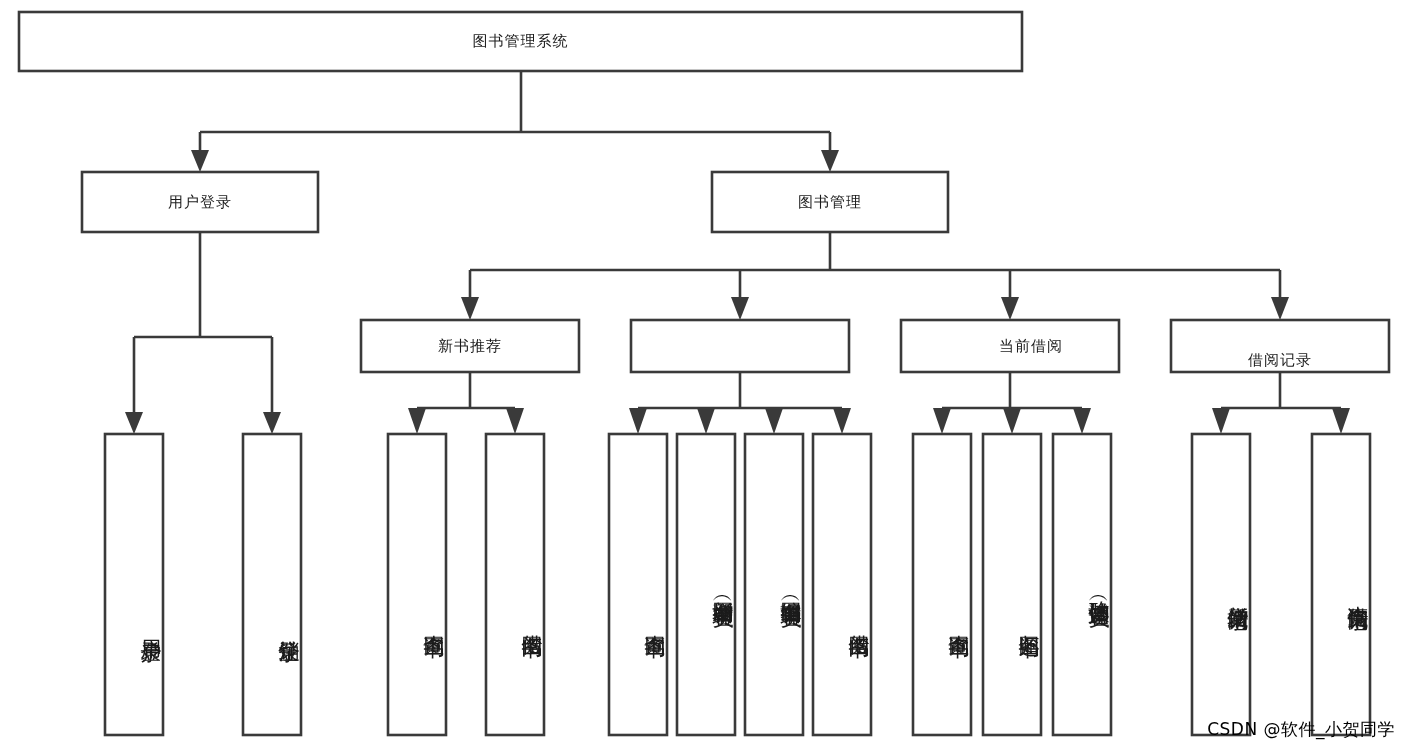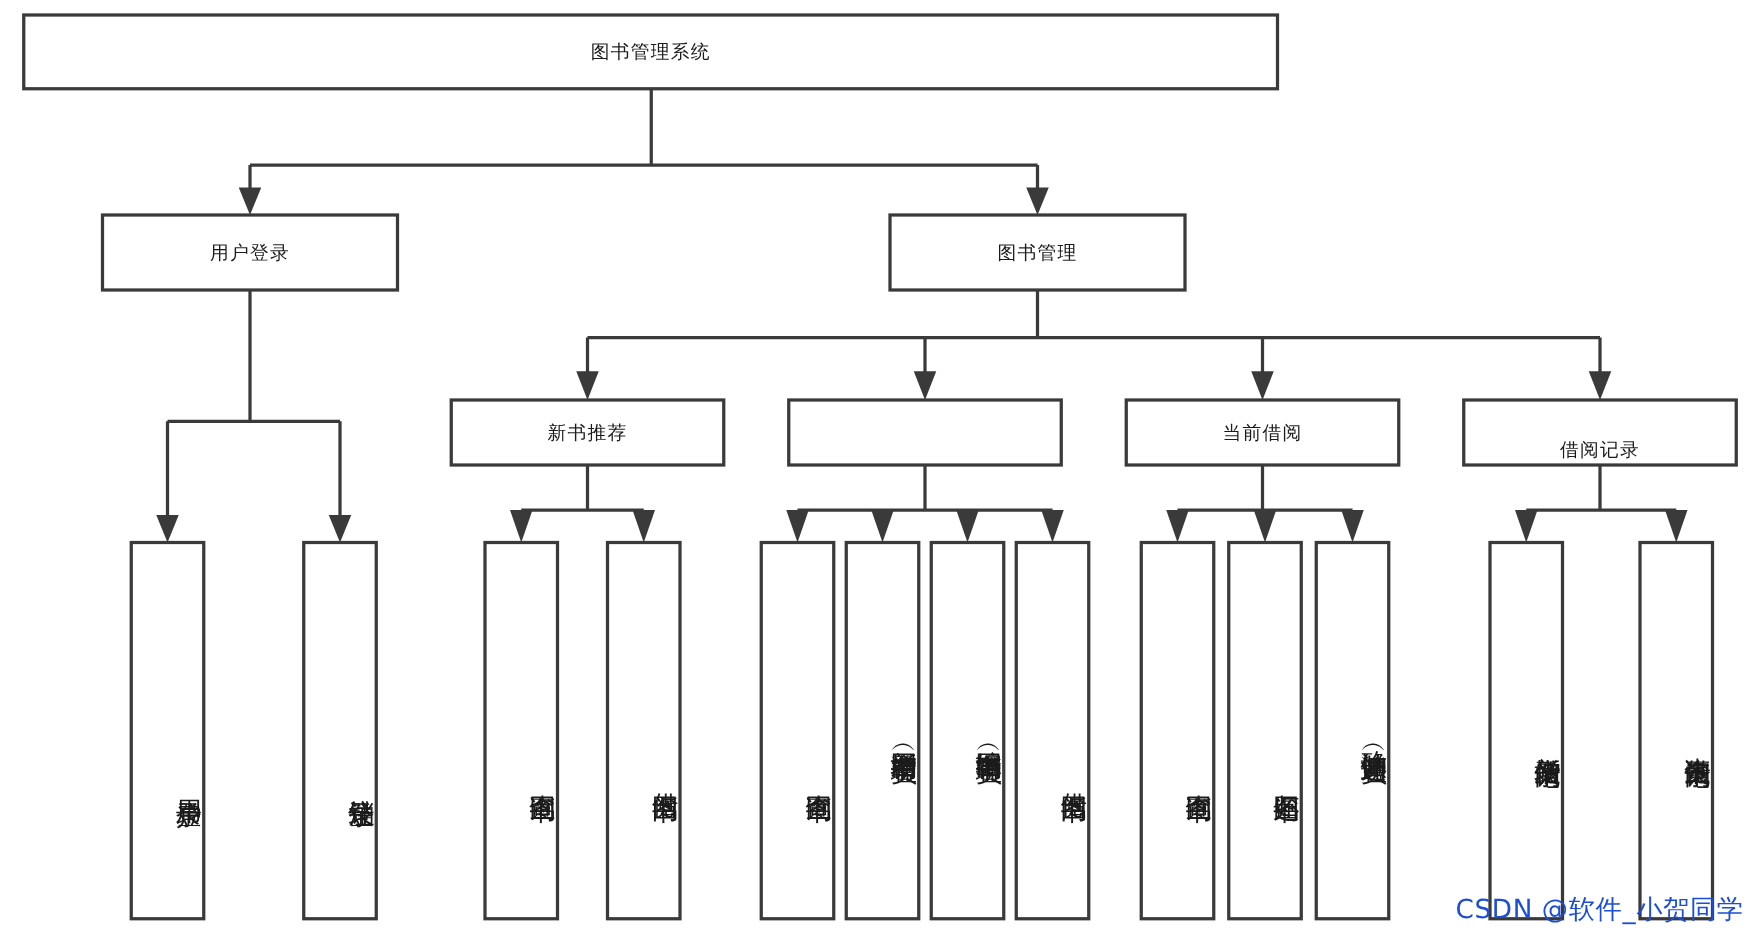--- a/index.html
+++ b/index.html
@@ -64,22 +64,22 @@
     font-size: 15px;
     color: #1b1b1b;
     letter-spacing: 1px;
     white-space: nowrap;
     pointer-events: none;
   }
   #watermark {
     position: absolute;
     right: 10px;
     bottom: 6px;
-    font-size: 21px;
-    color: #1d4ed8;
+    font-size: 17px;
+    color: #000000;
     letter-spacing: 0.5px;
     font-family: "DejaVu Sans", "Liberation Sans", sans-serif;
     white-space: nowrap;
   }
 </style>
 </head>
 <body>
 
 <div id="diagram-root">
 
@@ -162,21 +162,21 @@
       <rect class="node-box" x="1312" y="434" width="58" height="301"></rect>
     </g>
   </svg>
 
   <div class="hlabel-wrap" style="left:19px; top:12px; width:1003px; height:59px;">图书管理系统</div>
 
   <div class="hlabel-wrap" style="left:82px; top:172px; width:236px; height:60px;">用户登录</div>
   <div class="hlabel-wrap" style="left:712px; top:172px; width:236px; height:60px;">图书管理</div>
 
   <div class="hlabel-wrap" style="left:361px; top:320px; width:218px; height:52px;">新书推荐</div>
-  <div class="hlabel-wrap" style="left:901px; top:320px; width:218px; height:52px;">当前借阅</div>
+  <div class="hlabel-wrap" style="left:901px; top:320px; width:218px; height:52px;padding-left:21px;">当前借阅</div>
   <div class="hlabel-wrap" style="left:1171px; top:320px; width:218px; height:52px;margin-top:14px;">借阅记录</div>
 
   <div class="vlabel-wrap" style="left:105px;  top:514px; width:58px; height:221px;">用户登录</div>
   <div class="vlabel-wrap" style="left:243px;  top:514px; width:58px; height:221px;">注销登录</div>
   <div class="vlabel-wrap" style="left:388px;  top:505px; width:58px; height:230px;">查询图书</div>
   <div class="vlabel-wrap" style="left:486px;  top:505px; width:58px; height:230px;">借阅图书</div>
   <div class="vlabel-wrap" style="left:609px;  top:505px; width:58px; height:230px;">查询图书</div>
   <div class="vlabel-wrap" style="left:677px;  top:441px; width:58px; height:294px;">新增图书（管理员）</div>
   <div class="vlabel-wrap" style="left:745px;  top:441px; width:58px; height:294px;">编辑图书（管理员）</div>
   <div class="vlabel-wrap" style="left:813px;  top:505px; width:58px; height:230px;">借阅图书</div>

